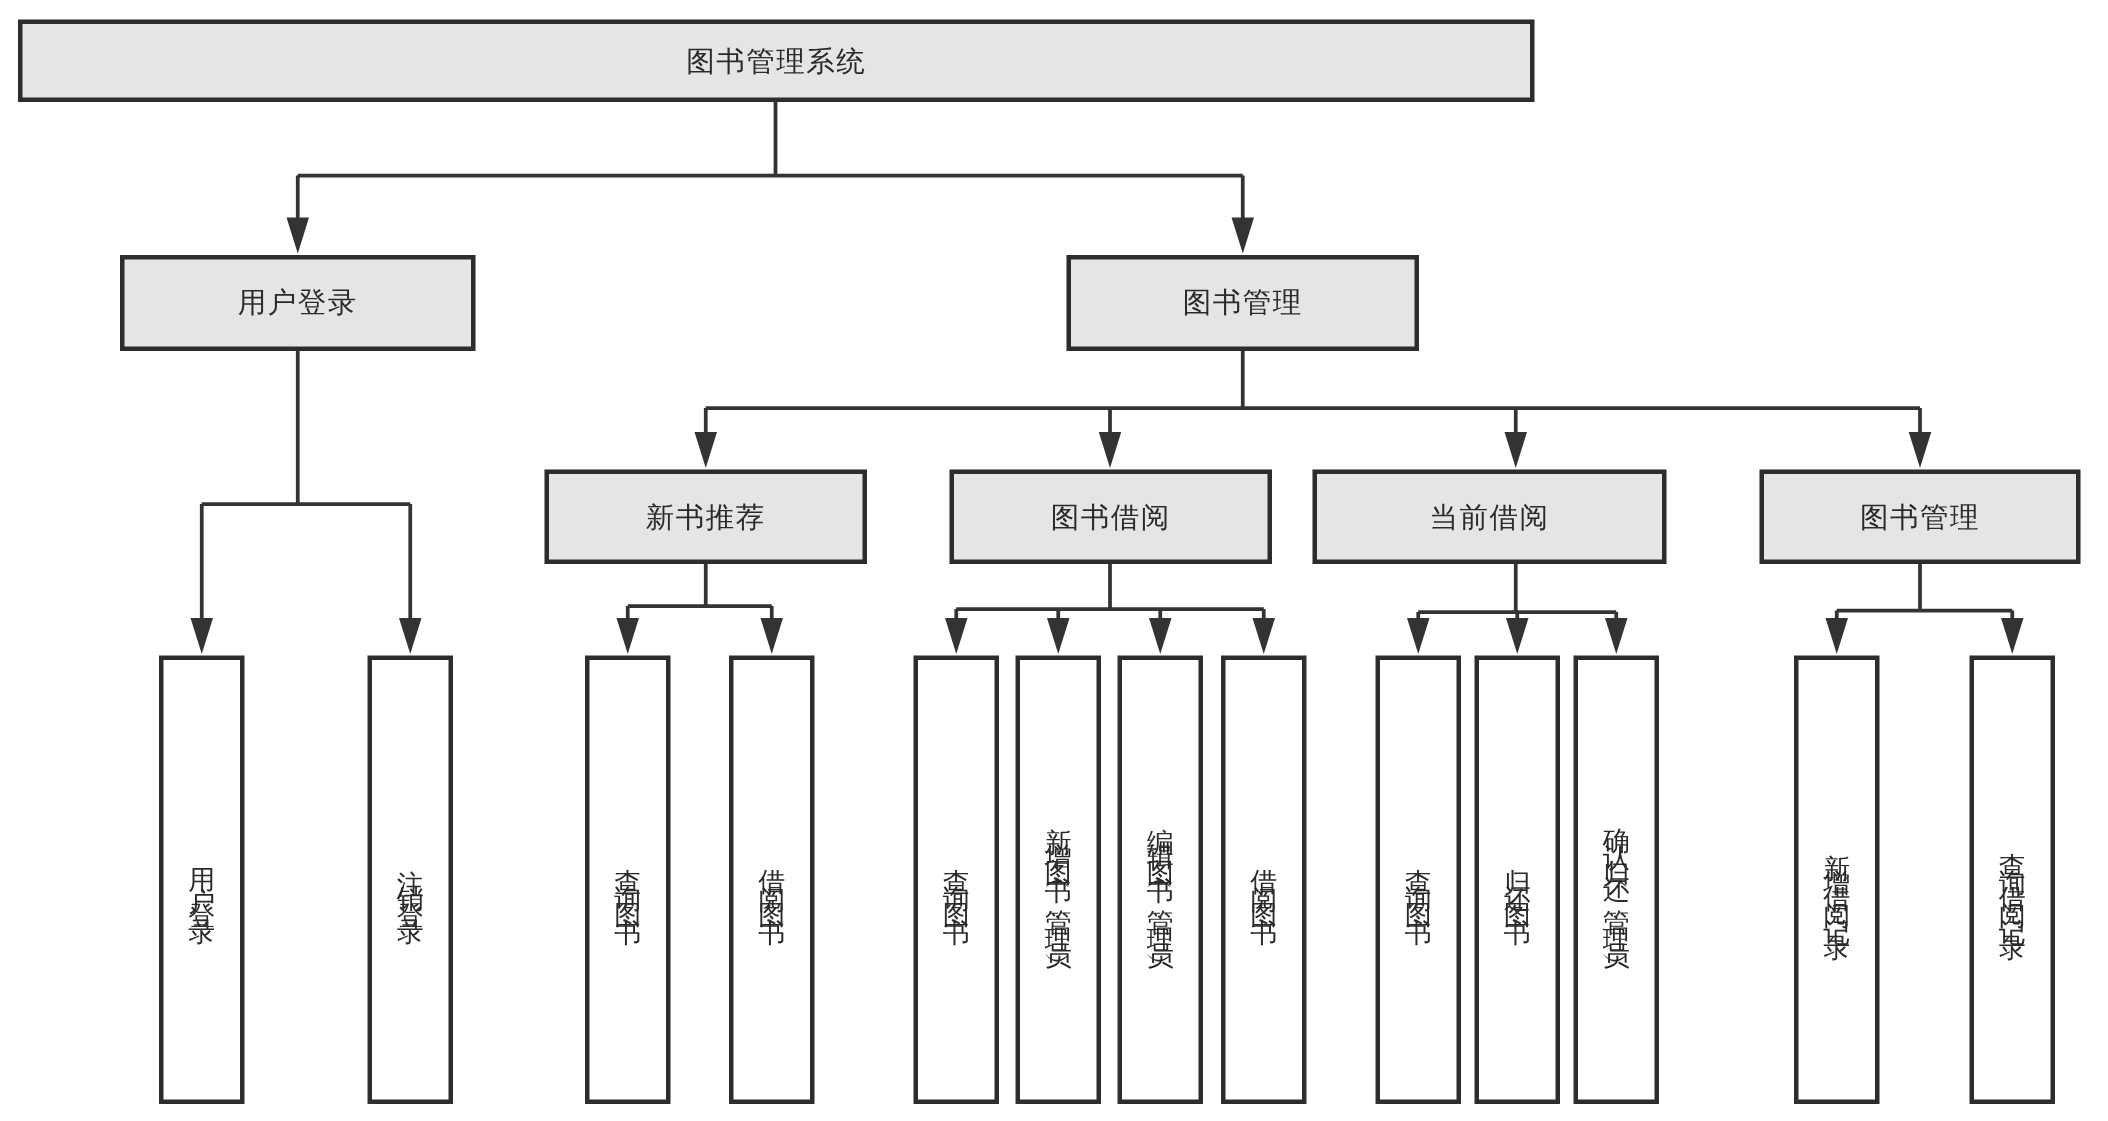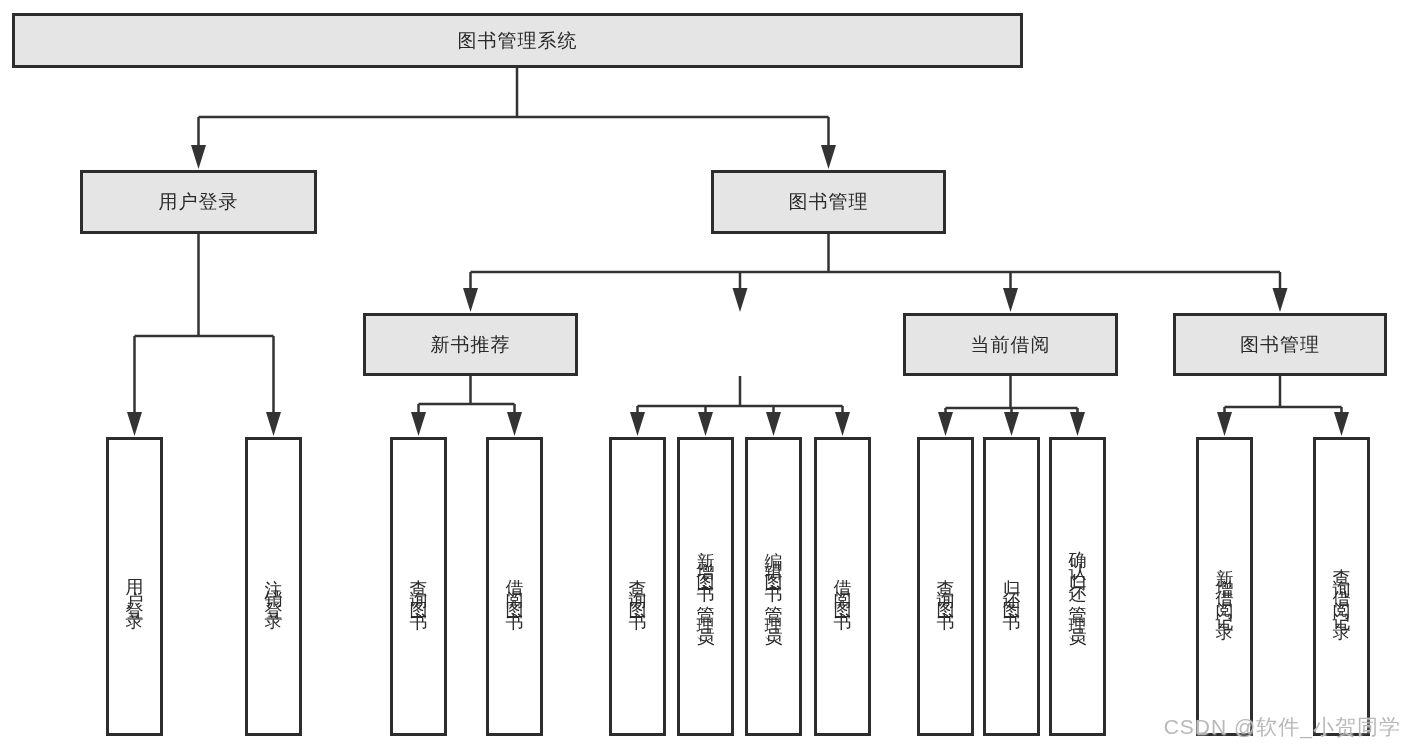--- a/index.html
+++ b/index.html
@@ -64,21 +64,22 @@
       <polygon points="1341.5,436 1334,412 1349,412"></polygon>
     </g>
   </svg>
 
   <div class="node" style="left:12px; top:13px; width:1011px; height:55px;">图书管理系统</div>
 
   <div class="node" style="left:80px; top:170px; width:237px; height:64px;">用户登录</div>
   <div class="node" style="left:363px; top:313px; width:215px; height:63px;">新书推荐</div>
 
   <div class="node" style="left:711px; top:170px; width:235px; height:64px;">图书管理</div>
-  <div class="node" style="left:903px; top:313px; width:215px; height:63px;">当前借阅</div>
+  <div class="node" style="left:633px; top:313px; width:215px; height:63px;">图书借阅</div>
+  <div class="node" style="left:875px; top:313px; width:236px; height:63px;">当前借阅</div>
   <div class="node" style="left:1173px; top:313px; width:214px; height:63px;">图书管理</div>
 
   <div class="leaf" style="left:106px;">
     <span class="v-label">用户登录</span>
   </div>
   <div class="leaf" style="left:245px;">
     <span class="v-label">注销登录</span>
   </div>
 
   <div class="leaf" style="left:390px;">
@@ -111,15 +112,14 @@
     <span class="v-label">确认归还（管理员）</span>
   </div>
 
   <div class="leaf" style="left:1196px;">
     <span class="v-label">新增借阅记录</span>
   </div>
   <div class="leaf" style="left:1313px;">
     <span class="v-label">查询借阅记录</span>
   </div>
 
-  <div class="watermark">CSDN @软件_小贺同学</div>
 
 </div>
 
 </body></html>

